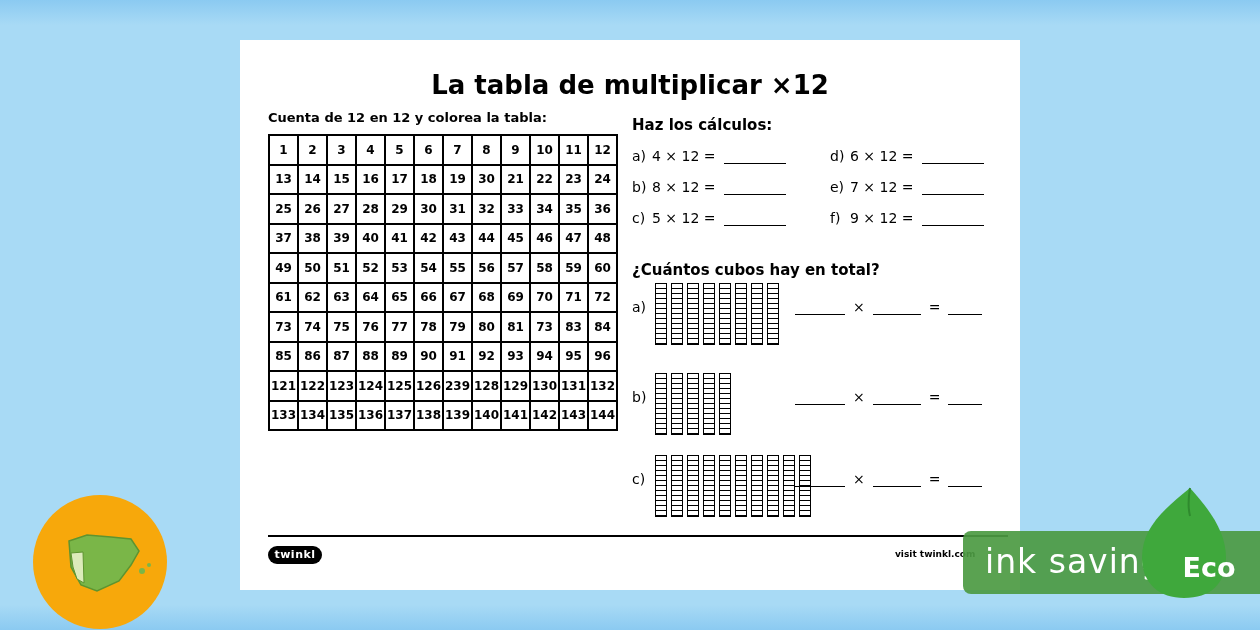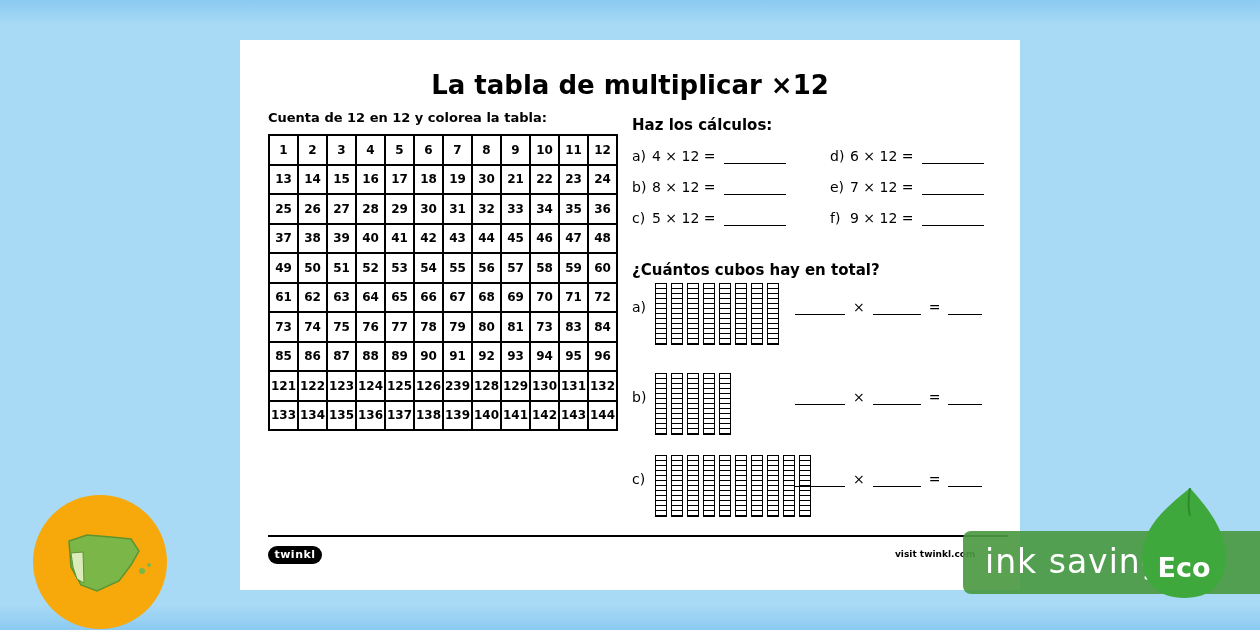--- a/index.html
+++ b/index.html
@@ -27,21 +27,21 @@
   .equation{position:absolute;left:163px;top:14px;display:flex;align-items:flex-end;gap:8px;font-size:14px;}
   .eq-blank{display:inline-block;border-bottom:1.5px solid #000;height:17px;}
   .eq-w1{width:50px;}.eq-w2{width:48px;}.eq-w3{width:34px;}
   .footer-line{position:absolute;left:28px;top:495px;width:740px;height:2px;background:#000;}
   .logo-pill{position:absolute;left:28px;top:506px;width:54px;height:18px;background:#000000;border-radius:10px;color:#fff;font-size:11px;font-weight:700;text-align:center;line-height:18px;letter-spacing:.5px;}
   .visit{position:absolute;left:655px;top:509px;font-size:9px;font-weight:700;color:#000;}
   .globe{position:absolute;left:33px;top:495px;}
   .ink-badge{position:absolute;left:963px;top:531px;width:297px;height:63px;background:rgba(76,154,66,.92);border-radius:8px 0 0 8px;}
   .ink-text{position:absolute;left:22px;top:11px;font-size:33px;color:#fff;letter-spacing:1px;}
   .leaf{position:absolute;left:1138px;top:486px;}
-  .leaf-label{position:absolute;left:1138px;top:552px;width:92px;text-align:center;color:#fff;font-size:27px;font-weight:700;}
+  .leaf-label{position:absolute;left:1138px;top:552px;width:92px;text-align:center;color:#fff;font-size:27px;font-weight:700;padding-left:25px;}
 </style>
 </head>
 <body>
 
 <div class="sheet">
 
   <div class="title">La tabla de multiplicar ×12</div>
 
   <div class="instruction">Cuenta de 12 en 12 y colorea la tabla:</div>
 

